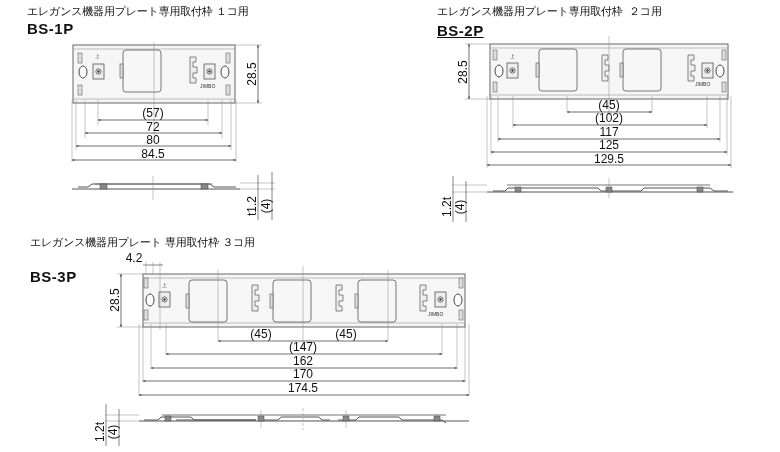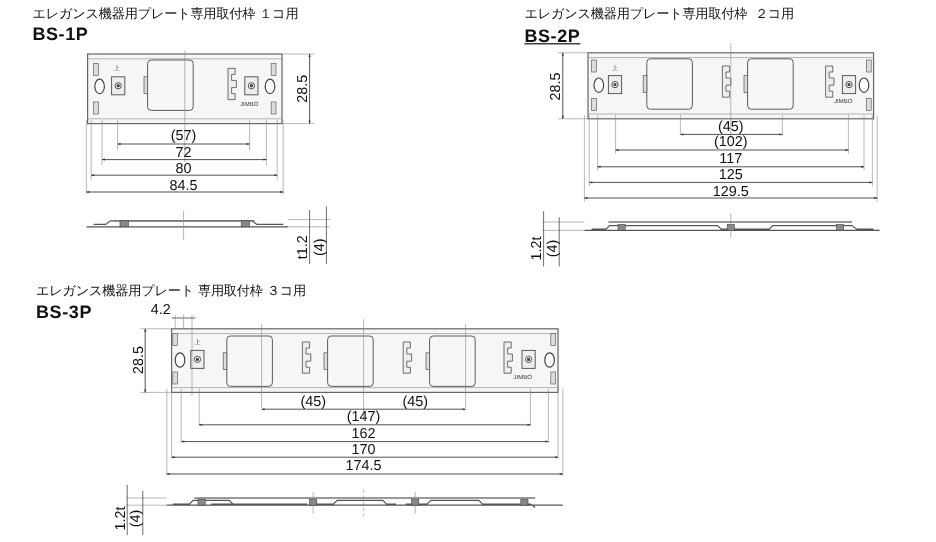--- a/index.html
+++ b/index.html
@@ -12,21 +12,21 @@
   .smalltext { font-family:"Liberation Sans", sans-serif; font-size:5px; fill:#333; }
 </style>
 </head>
 <body>
 
 <div class="title" style="left:27px;top:4px;">エレガンス機器用プレート専用取付枠 １コ用</div>
 <div class="model" style="left:27px;top:20px;">BS-1P</div>
 <div class="title" style="left:437px;top:4px;font-family:Liberation Mono, monospace;">エレガンス機器用プレート専用取付枠 ２コ用</div>
 <div class="model" style="left:437px;top:22px;text-decoration:underline;">BS-2P</div>
 <div class="title" style="left:30px;top:235px;">エレガンス機器用プレート 専用取付枠 ３コ用</div>
-<div class="model" style="left:30px;top:252px;">BS-3P</div>
+<div class="model" style="left:30px;top:268px;">BS-3P</div>
 
 <svg width="780" height="452" viewBox="0 0 780 452">
   <defs>
     <marker id="arr" viewBox="0 0 10 10" refX="9" refY="5" markerWidth="6" markerHeight="4" orient="auto-start-reverse">
       <path d="M0,2 L10,5 L0,8 z" fill="#333"></path>
     </marker>
     <g id="gang">
       <rect x="0" y="0" width="38" height="42" rx="3" fill="#f7f7f7" stroke="#555" stroke-width="0.8"></rect>
       <rect x="-3" y="14" width="3" height="14" fill="#ddd" stroke="#555" stroke-width="0.6"></rect>
     </g>

